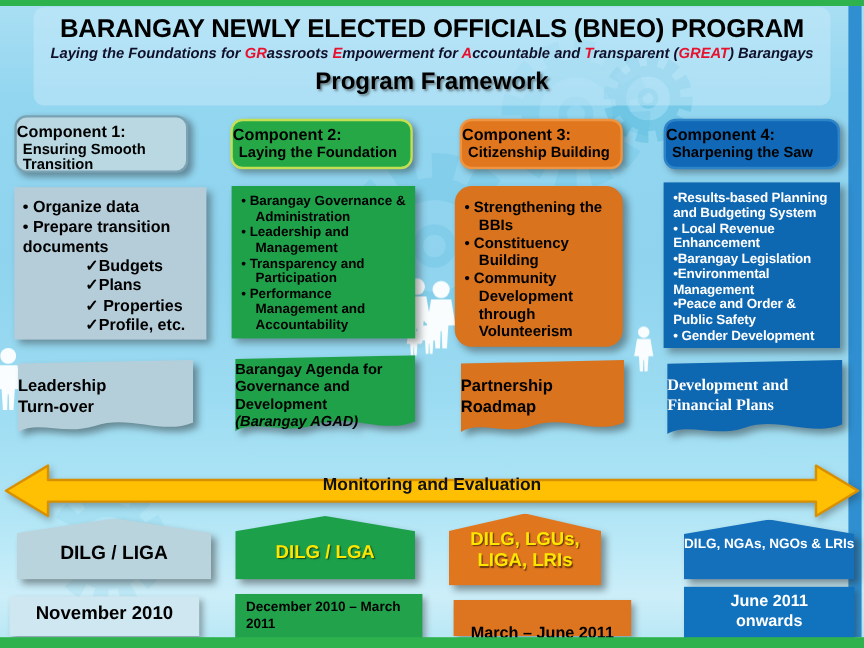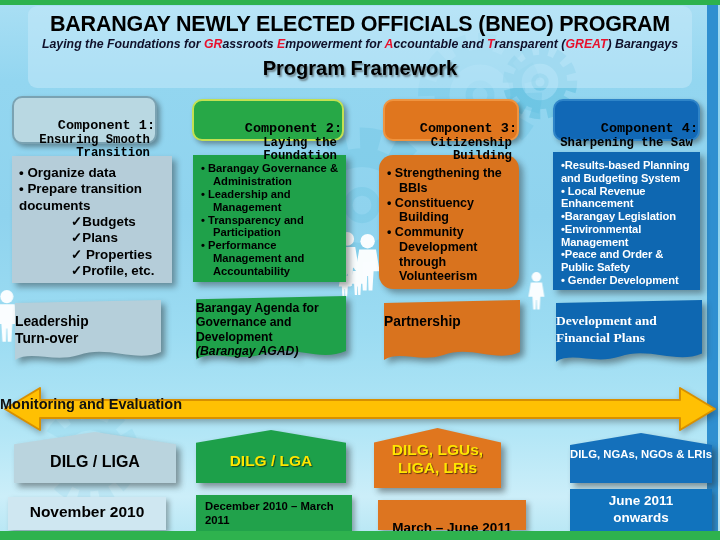--- a/index.html
+++ b/index.html
@@ -14,21 +14,21 @@
   .border-bottom{left:0;top:531px;width:720px;height:9px;background:#2eb24e;z-index:9;}
   .edge-right{left:707px;top:5px;width:11px;height:526px;background:#2f8fd0;z-index:1;}
   .decor{left:0;top:0;width:720px;height:540px;z-index:1;pointer-events:none;}
   .title-panel{left:28px;top:6px;width:664px;height:82px;background:rgba(200,234,250,0.5);border-radius:9px;z-index:2;}
   
   .title{left:0;top:12px;width:720px;text-align:center;font-size:21.5px;color:#000;z-index:3;letter-spacing:-0.2px;}
   .subtitle{left:0;top:37px;width:720px;text-align:center;font-size:12.3px;font-style:italic;z-index:3;}
   .subtitle .dark{color:#10102a;} .subtitle .red{color:#e8112d;margin-top:16px;}
   .framework{left:0;top:57px;width:720px;text-align:center;font-size:20px;color:#000;z-index:3;text-shadow:1.5px 1.5px 2px rgba(50,50,50,0.55);}
   
-  .comp-hdr{z-index:4;border-radius:10px;text-align:right;color:#000;box-shadow:3px 3px 5px rgba(30,30,30,0.4);padding-top:20px;box-sizing:border-box;font-family:Liberation Mono, monospace;}
+  .comp-hdr{z-index:4;border-radius:10px;text-align:left;color:#000;box-shadow:3px 3px 5px rgba(30,30,30,0.4);padding-top:4px;box-sizing:border-box;}
   .comp-hdr .l1{font-size:13.5px;line-height:1.15;}
   .comp-hdr .l2{font-size:12.3px;line-height:1.12;padding:0 5px;}
   .hdr1{left:12px;top:96px;width:145px;height:48px;background:#b9d8e2;border:2px solid #7aa2b2;}
   .hdr2{left:192px;top:99px;width:152px;height:42px;background:#27a847;border:2px solid #c3e052;}
   .hdr3{left:383px;top:99px;width:136px;height:42px;background:#e0761e;border:2px solid #ef9440;}
   .hdr4{left:553px;top:99px;width:147px;height:42px;background:#1168b6;border:2px solid #2e84c8;}
   
   .act-box{z-index:3;color:#000;box-shadow:4px 4px 6px rgba(30,30,30,0.4);box-sizing:border-box;}
   .box1{left:12px;top:156px;width:160px;height:127px;background:#b5cdd9;font-size:13.4px;line-height:1.22;padding:9px 4px 0 7px;}
   .box1 .chk{padding-left:52px;}
@@ -44,21 +44,21 @@
   .w1 .txt{padding-top:14px;font-size:13.8px;line-height:1.2;}
   .w2{left:196px;top:296px;width:150px;height:74px;} .w2 path{fill:#1fa14a;}
   .w2 .txt{padding-top:5px;font-size:12.2px;line-height:1.18;}
   .w3{left:384px;top:300px;width:136px;height:70px;} .w3 path{fill:#d9731e;}
   .w3 .txt{padding-top:14px;font-size:13.8px;line-height:1.2;}
   .w4{left:556px;top:300px;width:146px;height:72px;font-family:Liberation Serif, serif;} .w4 path{fill:#0e67b1;}
   .w4 .txt{padding-top:13px;font-size:13.5px;line-height:1.25;color:#fff;}
   .italic{font-style:italic;}
   
   .arrow-wrap{left:2px;top:386px;width:716px;height:46px;z-index:4;filter:drop-shadow(2px 3px 3px rgba(30,30,30,0.35));}
-  .arrow-label{left:0;top:396px;width:720px;text-align:left;font-size:14.5px;color:#111;z-index:5;}
+  .arrow-label{left:0;top:396px;width:720px;text-align:center;font-size:14.5px;color:#111;z-index:5;}
   
   .pent{z-index:3;filter:drop-shadow(4px 4px 3px rgba(30,30,30,0.45));}
   .pent .shape{position:absolute;left:0;top:0;width:100%;height:100%;clip-path:polygon(50% 0%,100% 24%,100% 100%,0% 100%,0% 24%);}
   .pent .txt{position:relative;z-index:2;text-align:center;}
   .p1{left:14px;top:432px;width:162px;height:51px;} .p1 .shape{background:#bad4de;}
   .p1 .txt{padding-top:21px;font-size:16px;color:#000;}
   .p2{left:196px;top:430px;width:150px;height:53px;} .p2 .shape{background:#1da04a;}
   .p2 .txt{padding-top:22px;font-size:15.5px;color:#ffe600;text-shadow:1px 1px 1px rgba(0,0,0,0.55);}
   .p3{left:374px;top:428px;width:127px;height:60px;} .p3 .shape{background:#e0761e;}
   .p3 .txt{padding-top:13px;font-size:15.5px;line-height:1.15;color:#ffe600;text-shadow:1px 1px 1px rgba(0,0,0,0.55);}
@@ -180,20 +180,21 @@
       <div>Development</div>
       <div class="italic">(Barangay AGAD)</div>
     </div>
   </div>
   <div class="abs wave w3">
     <svg viewBox="0 0 160 70" preserveAspectRatio="none">
         <path d="M0,3 L160,0 L160,52 C132,63 102,45 70,55 C42,63 18,50 0,60 Z"></path>
       </svg>
     <div class="txt">
       <div>Partnership</div>
+      <div>Roadmap</div>
     </div>
   </div>
   <div class="abs wave w4">
     <svg viewBox="0 0 160 70" preserveAspectRatio="none">
         <path d="M0,3 L160,0 L160,52 C132,63 102,45 70,55 C42,63 18,50 0,60 Z"></path>
       </svg>
     <div class="txt">
       <div>Development and</div>
       <div>Financial Plans</div>
     </div>

